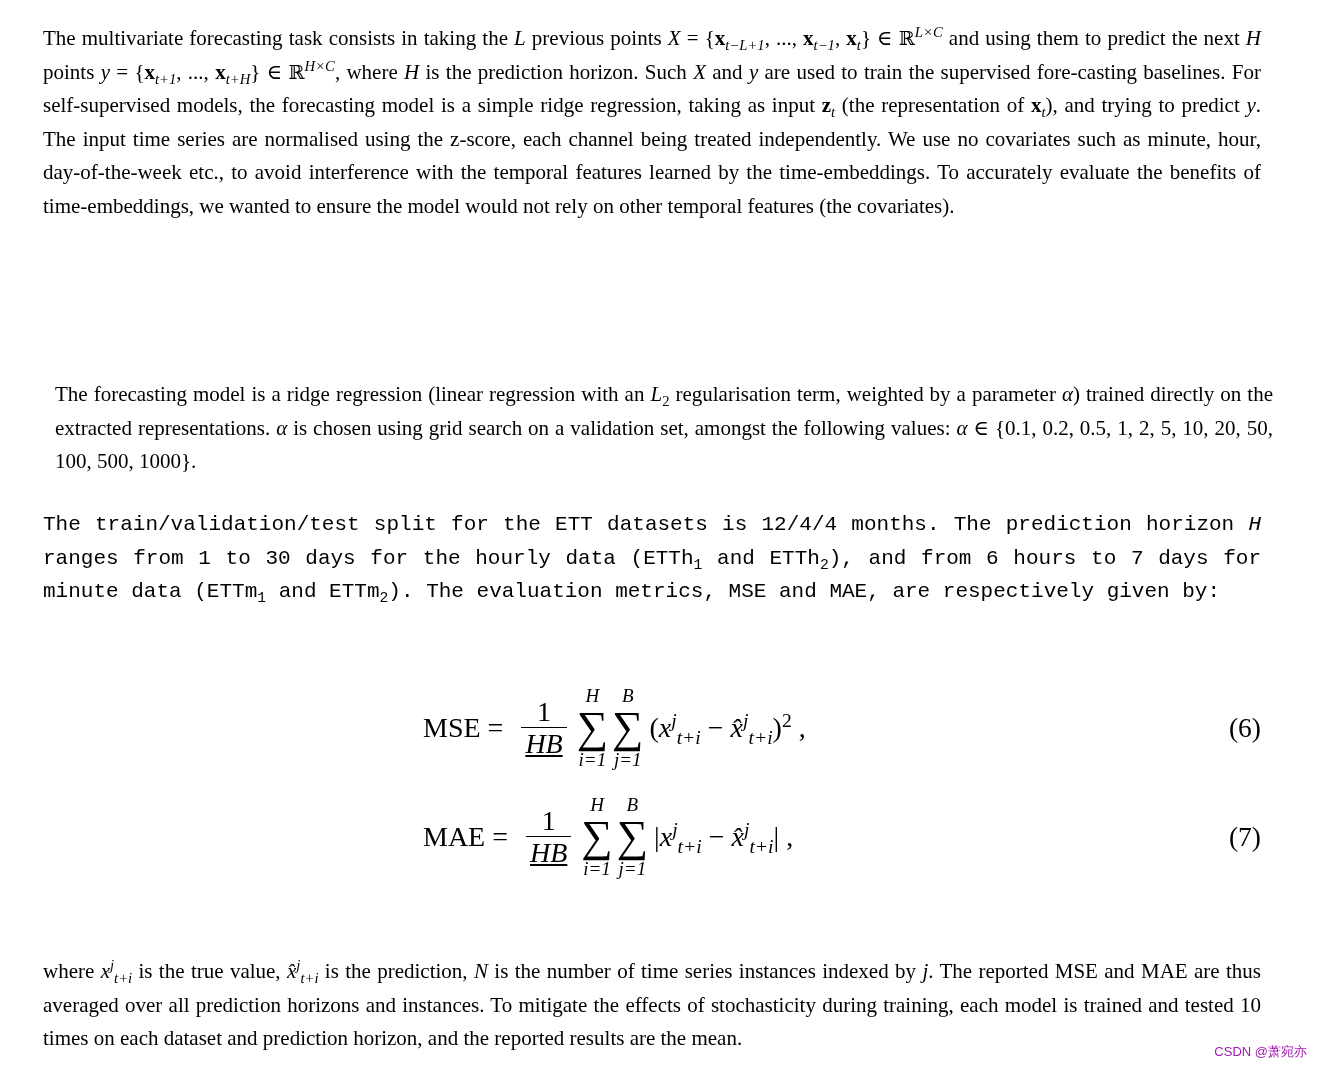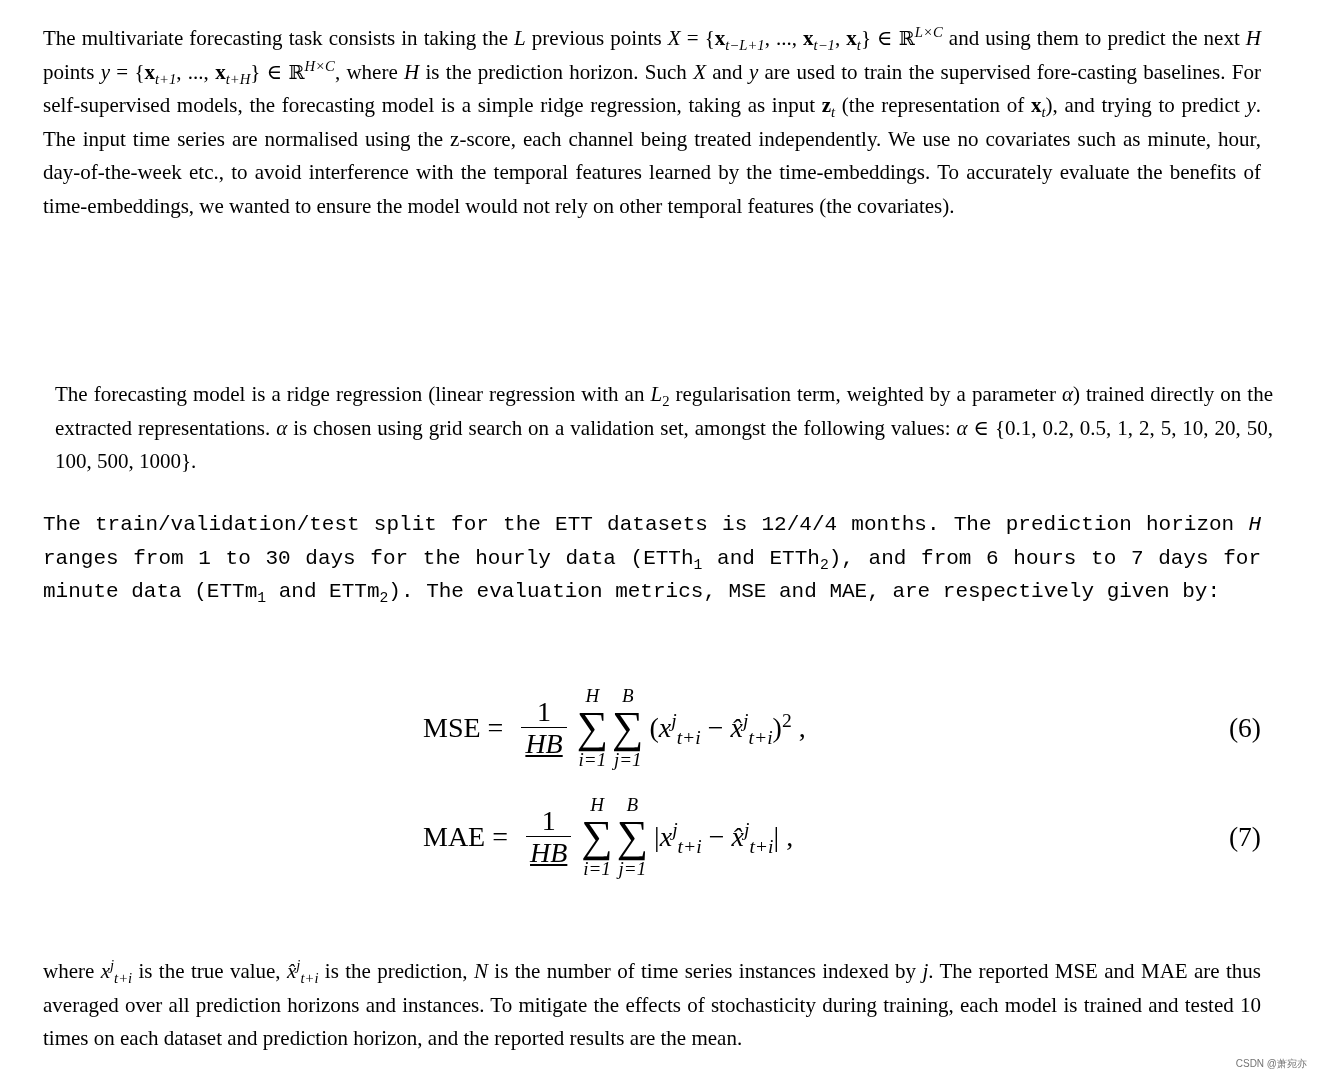--- a/index.html
+++ b/index.html
@@ -78,24 +78,24 @@
       position: absolute;
       right: 0;
       top: 0;
       height: 100px;
       line-height: 100px;
       font-size: 27.5px;
     }
     .watermark {
       position: absolute;
       right: 16px;
-      bottom: 10px;
+      bottom: 20px;
       font-family: "Liberation Sans", "DejaVu Sans", sans-serif;
-      font-size: 10px;
-      color: #737373;
+      font-size: 13px;
+      color: #a21caf;
     }
   </style>
 </head>
 <body>
 
 <div class="page">
 
   <p class="para p1"><span>The multivariate forecasting task consists in taking the </span><i class="m">L</i><span> previous points </span><i class="m">X</i><span> = {</span><b class="v">x</b><sub><i class="m">t−L+1</i></sub><span>, ..., </span><b class="v">x</b><sub><i class="m">t−1</i></sub><span>, </span><b class="v">x</b><sub><i class="m">t</i></sub><span>} ∈ </span><span class="bb">ℝ</span><sup><i class="m">L×C</i></sup><span> and using them to predict the next </span><i class="m">H</i><span> points </span><i class="m">y</i><span> = {</span><b class="v">x</b><sub><i class="m">t+1</i></sub><span>, ..., </span><b class="v">x</b><sub><i class="m">t+H</i></sub><span>} ∈ </span><span class="bb">ℝ</span><sup><i class="m">H×C</i></sup><span>, where </span><i class="m">H</i><span> is the prediction horizon. Such </span><i class="m">X</i><span> and </span><i class="m">y</i><span> are used to train the supervised fore-casting baselines. For self-supervised models, the forecasting model is a simple ridge regression, taking as input </span><b class="v">z</b><sub><i class="m">t</i></sub><span> (the representation of </span><b class="v">x</b><sub><i class="m">t</i></sub><span>), and trying to predict </span><i class="m">y</i><span>. The input time series are normalised using the z-score, each channel being treated independently. We use no covariates such as minute, hour, day-of-the-week etc., to avoid interference with the temporal features learned by the time-embeddings. To accurately evaluate the benefits of time-embeddings, we wanted to ensure the model would not rely on other temporal features (the covariates).</span></p>
 
   <p class="para p2"><span>The forecasting model is a ridge regression (linear regression with an </span><i class="m">L</i><sub>2</sub><span> regularisation term, weighted by a parameter </span><i class="m">α</i><span>) trained directly on the extracted representations. </span><i class="m">α</i><span> is chosen using grid search on a validation set, amongst the following values: </span><i class="m">α</i><span> ∈ {0.1, 0.2, 0.5, 1, 2, 5, 10, 20, 50, 100, 500, 1000}.</span></p>

